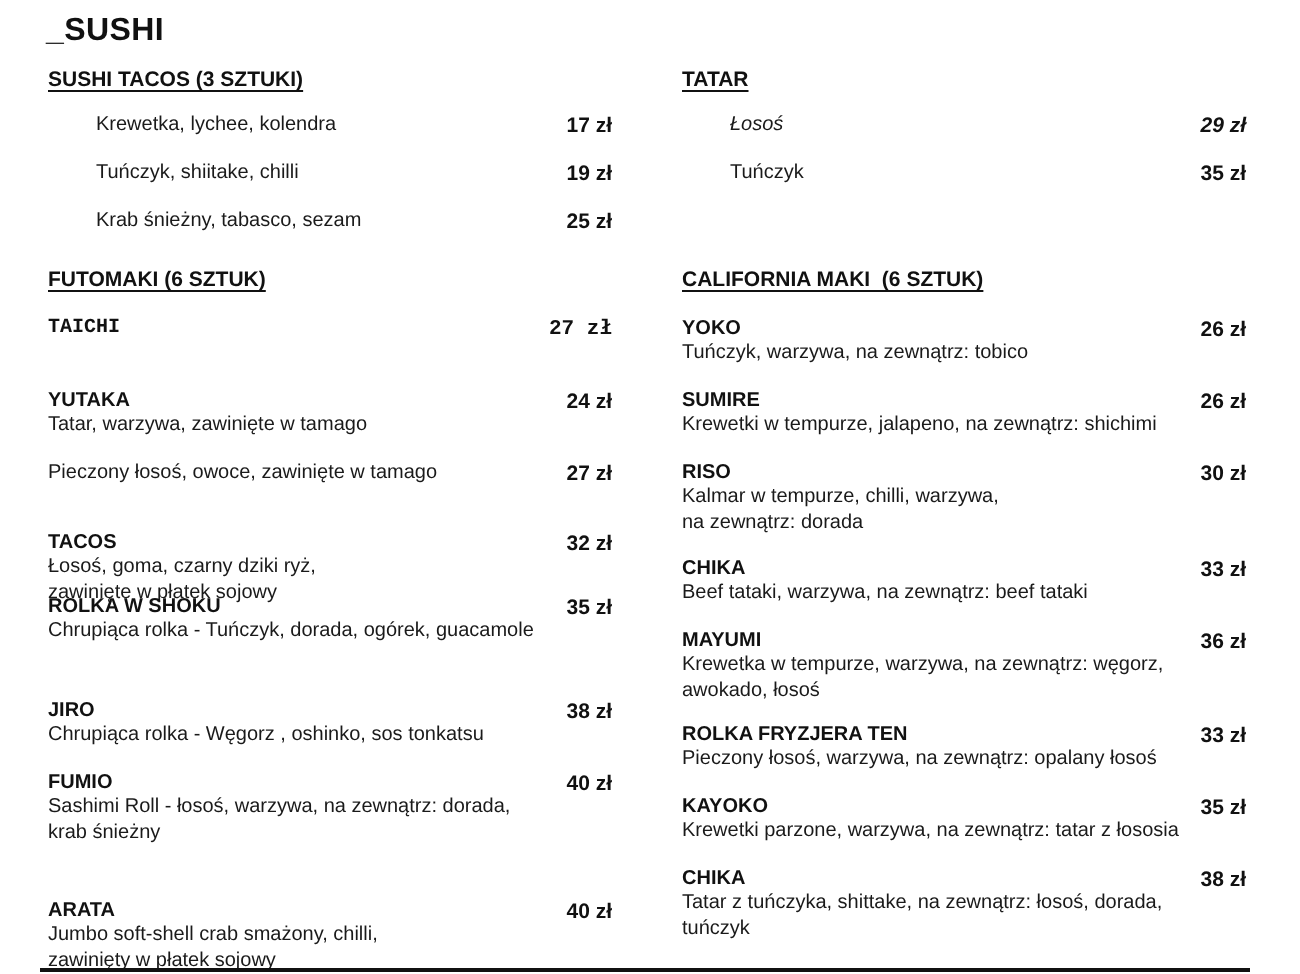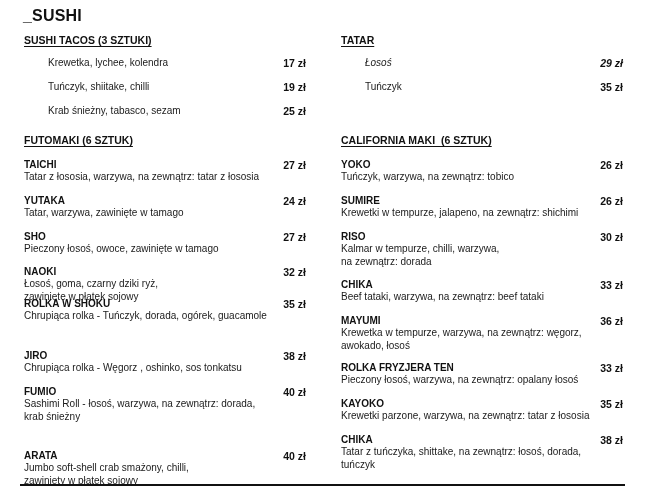--- a/index.html
+++ b/index.html
@@ -58,37 +58,35 @@
     <span class="desc">Tuńczyk, shiitake, chilli</span>
     <span class="price">19 zł</span>
   </div>
   <div class="simple-item" style="top:105px;">
     <span class="desc">Krab śnieżny, tabasco, sezam</span>
     <span class="price">25 zł</span>
   </div>
 
   <div class="section-title" style="top:134px;">FUTOMAKI (6 SZTUK)</div>
 
-  <div class="item" style="top:159px;">
+  <div class="item" style="top:159px;font-family:Liberation Mono, monospace;">
     <div class="name">TAICHI</div>
-    <div class="desc">Tatar z łososia, warzywa, na zewnątrz: tatar z łososia</div>
     <span class="price">27 zł</span>
   </div>
   <div class="item" style="top:195px;">
     <div class="name">YUTAKA</div>
     <div class="desc">Tatar, warzywa, zawinięte w tamago</div>
     <span class="price">24 zł</span>
   </div>
   <div class="item" style="top:231px;">
-    <div class="name">SHO</div>
     <div class="desc">Pieczony łosoś, owoce, zawinięte w tamago</div>
     <span class="price">27 zł</span>
   </div>
   <div class="item" style="top:266px;">
-    <div class="name">NAOKI</div>
+    <div class="name">TACOS</div>
     <div class="desc">Łosoś, goma, czarny dziki ryż,
 zawinięte w płatek sojowy</div>
     <span class="price">32 zł</span>
   </div>
   <div class="item" style="top:298px;">
     <div class="name">ROLKA W SHOKU</div>
     <div class="desc">Chrupiąca rolka - Tuńczyk, dorada, ogórek, guacamole</div>
     <span class="price">35 zł</span>
   </div>
   <div class="item" style="top:350px;">

